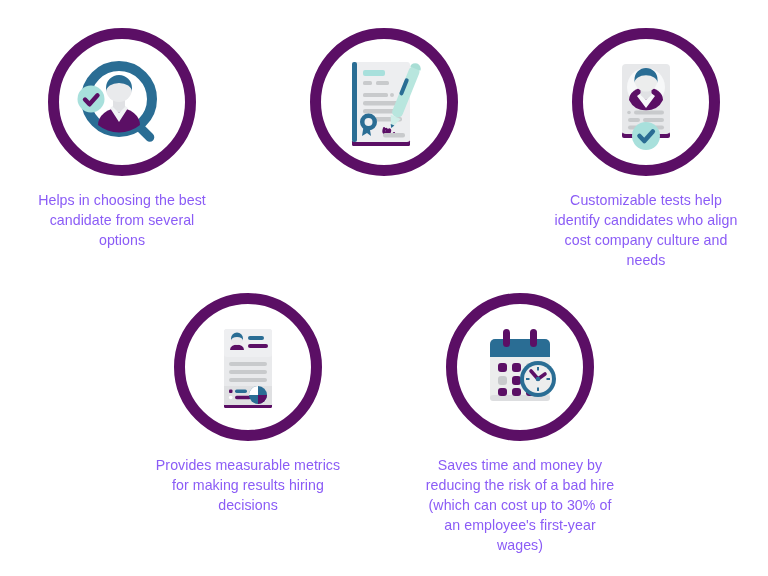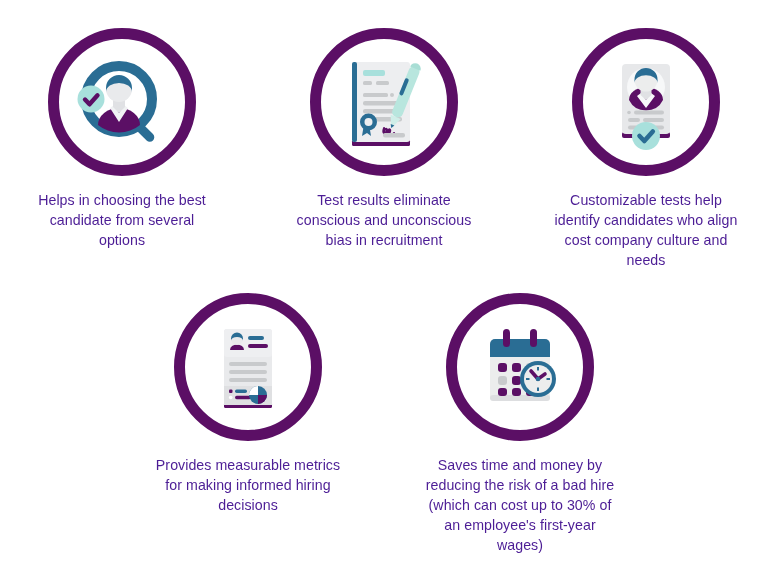--- a/index.html
+++ b/index.html
@@ -56,21 +56,21 @@
     background: #ffffff;
   }
 
   .ring svg {
     display: block;
   }
 
   .caption {
     margin-top: 14px;
     text-align: center;
-    color: #4c1d95;
+    color: #8b5cf6;
     font-size: 14.2px;
     line-height: 1.42;
     letter-spacing: 0.05px;
     width: 186px;
   }
 
   .item-wide .caption {
     width: 192px;
   }
 </style>
@@ -138,21 +138,20 @@
 
           <g transform="rotate(22 68 48)">
             <rect x="63" y="12" width="11" height="54" rx="5" fill="#b8e6de"></rect>
             <rect x="63" y="26" width="4" height="18" rx="2" fill="#2a6d94"></rect>
             <path d="M63 66 h11 l-5.5 12 z" fill="#cfeee8"></path>
             <path d="M66.5 74.5 l2 3.5 l2 -3.5 z" fill="#2a6d94"></path>
             <path d="M63 14 a5.5 5.5 0 0 1 11 0 z" fill="#a8ded5"></path>
           </g>
         </svg>
       </div>
-      <div class="caption">Test results eliminate conscious and unconscious bias in recruitment</div>
     </div>
 
     <div class="item">
       <div class="ring">
         <svg width="100" height="100" viewBox="0 0 100 100">
 
           <rect x="26" y="80" width="48" height="6" rx="2" fill="#5b0f65"></rect>
 
           <rect x="26" y="12" width="48" height="70" rx="4" fill="#e7e8ea"></rect>
 
@@ -211,21 +210,21 @@
           <rect x="31" y="72.5" width="3.5" height="3.5" rx="1" fill="#5b0f65"></rect>
           <rect x="37" y="72.5" width="12" height="3.5" rx="1.7" fill="#2a6d94"></rect>
           <circle cx="32.7" cy="80.5" r="1.8" fill="#ffffff"></circle>
           <rect x="37" y="78.8" width="16" height="3.5" rx="1.7" fill="#5b0f65"></rect>
 
           <circle cx="60" cy="78" r="9" fill="#2a6d94"></circle>
           <path d="M60 78 L60 69 A9 9 0 0 0 51 78 Z" fill="#ffffff"></path>
           <path d="M60 78 L69 78 A9 9 0 0 1 60 87 Z" fill="#5b0f65"></path>
         </svg>
       </div>
-      <div class="caption">Provides measurable metrics for making informed hiring decisions</div>
+      <div class="caption">Provides measurable metrics for making results hiring decisions</div>
     </div>
 
     <div class="item item-wide">
       <div class="ring">
         <svg width="100" height="100" viewBox="0 0 100 100">
 
           <rect x="20" y="22" width="60" height="62" rx="5" fill="#eceded"></rect>
 
           <path d="M20 27 a5 5 0 0 1 5 -5 h50 a5 5 0 0 1 5 5 v13 h-60 z" fill="#2a6d94"></path>
 

